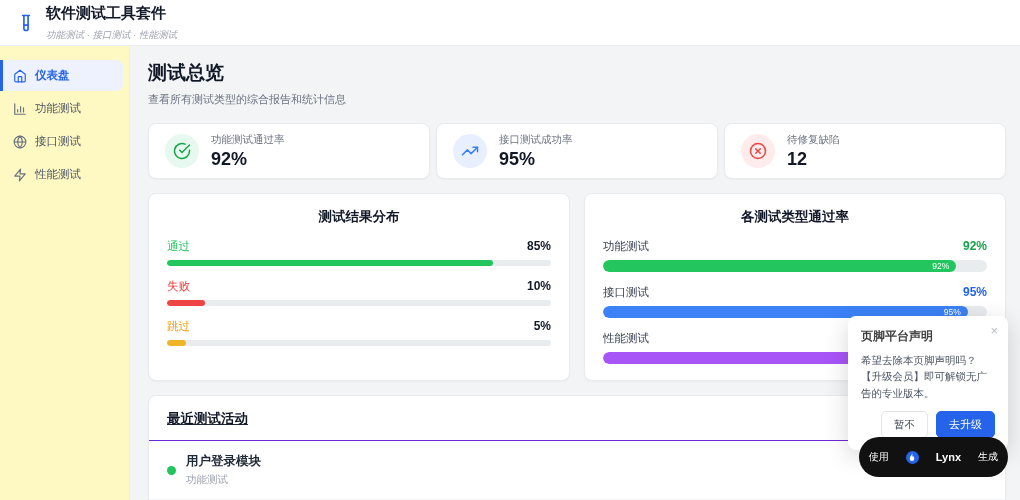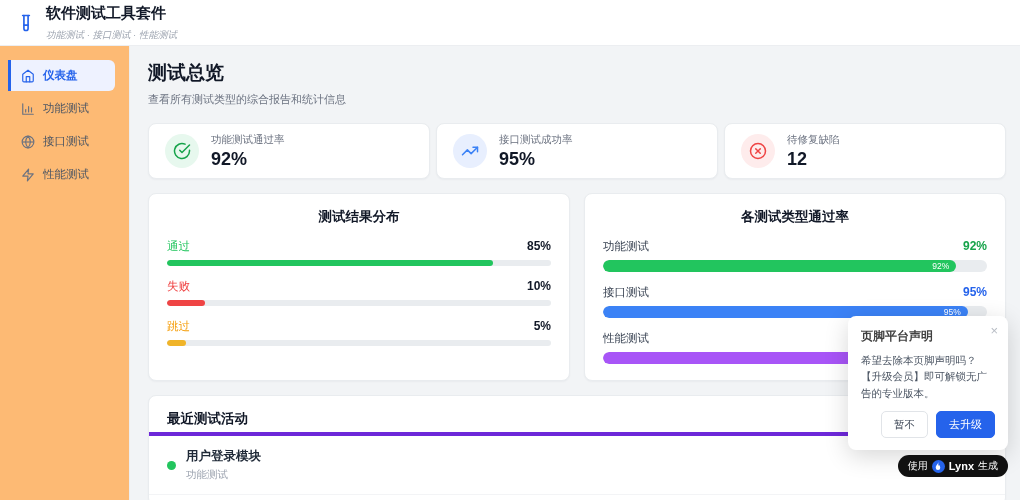--- a/index.html
+++ b/index.html
@@ -12,22 +12,22 @@
   .header {
     height:46px; background:#fff; border-bottom:1px solid #eceef1;
     display:flex; align-items:center; padding:0 16px; gap:10px;
   }
   .logo-icon { color:#2563eb; display:flex; align-items:center; }
   .header-title { font-size:15px; font-weight:bold; color:#111827; line-height:1.2; }
   .header-sub { font-size:9.5px; color:#9ca3af; margin-top:7px;font-style:italic; }
   
   .layout { display:flex; height:454px; }
   .sidebar {
-    width:130px; background:#fdba74; border-right:1px solid #eceef1;
-    padding:12px 8px; flex-shrink:0;
+    width:130px; background:#fef9c3; border-right:1px solid #eceef1;
+    padding:12px 0; flex-shrink:0;
   }
   .nav-item {
     display:flex; align-items:center; gap:8px; font-size:11.5px; color:#4b5563;
     padding:8px 10px; margin:2px 6px 2px 0; border-left:3px solid transparent;
     cursor:pointer; border-radius:0 6px 6px 0;
   }
   .nav-item .nav-ic { display:flex; color:#6b7280; }
   .nav-item.active {
     background:#eef2ff; color:#2563eb; border-left-color:#2563eb; font-weight:bold;
   }
@@ -63,21 +63,21 @@
   .track { background:#e9ecef; border-radius:99px; overflow:hidden; }
   .track.thin { height:6px; }
   .track.thick { height:12px; }
   .fill { height:100%; border-radius:99px; display:flex; align-items:center; justify-content:flex-end; }
   .fill-green { background:#22c55e; } .fill-red { background:#ef4444; }
   .fill-amber { background:#f0b429; } .fill-blue { background:#3b82f6; }
   .fill-purple { background:#a855f7; }
   .fill-txt { font-size:8.5px; color:#fff; padding-right:7px; line-height:1; }
   
   .activity { padding:0 0 10px; }
-  .activity-head { padding:14px 18px 4px; border-bottom:4px solid #6d28d9; }
+  .activity-head { padding:14px 18px 12px; border-bottom:1px solid #6d28d9;text-decoration:underline; }
   .act-item { display:flex; align-items:center; padding:12px 18px; border-bottom:1px solid #f3f4f6; }
   .dot { width:9px; height:9px; border-radius:50%; margin-right:10px; flex-shrink:0; }
   .dot-green { background:#22c55e; }
   .act-name { font-size:12.5px; font-weight:600; color:#1f2937; }
   .act-type { font-size:10.5px; color:#9ca3af; margin-top:3px; }
   .act-right { margin-left:auto; text-align:right; }
   .act-status { font-size:12px; font-weight:600; }
   .st-green { color:#22c55e; }
   .act-time { font-size:10px; color:#9ca3af; margin-top:3px; }
   
@@ -93,21 +93,21 @@
     background:#fff; border:1px solid #e1e4e8; border-radius:5px; color:#374151;
     font-size:10.5px; padding:4px 12px; cursor:pointer; font-family:inherit;
   }
   .btn-primary {
     background:#2563eb; border:1px solid #2563eb; border-radius:5px; color:#fff;
     font-size:11px; padding:5px 12px; cursor:pointer; font-family:inherit;
   }
   
   .lynx-badge {
     position:absolute; right:12px; bottom:23px; background:#111; color:#fff;
-    border-radius:99px; height:22px; display:flex; align-items:center; gap:4px;
+    border-radius:99px; height:40px; display:flex; align-items:center; gap:17px;
     padding:0 10px; font-size:10px; z-index:21; cursor:pointer;
   }
   .lynx-ic { width:13px; height:13px; border-radius:50%; background:#2563eb; display:flex; align-items:center; justify-content:center; }
   .lynx-brand { font-weight:bold; font-size:11px; }
   svg { display:block; }
 </style>
 </head>
 <body>
 
 <div class="header">

